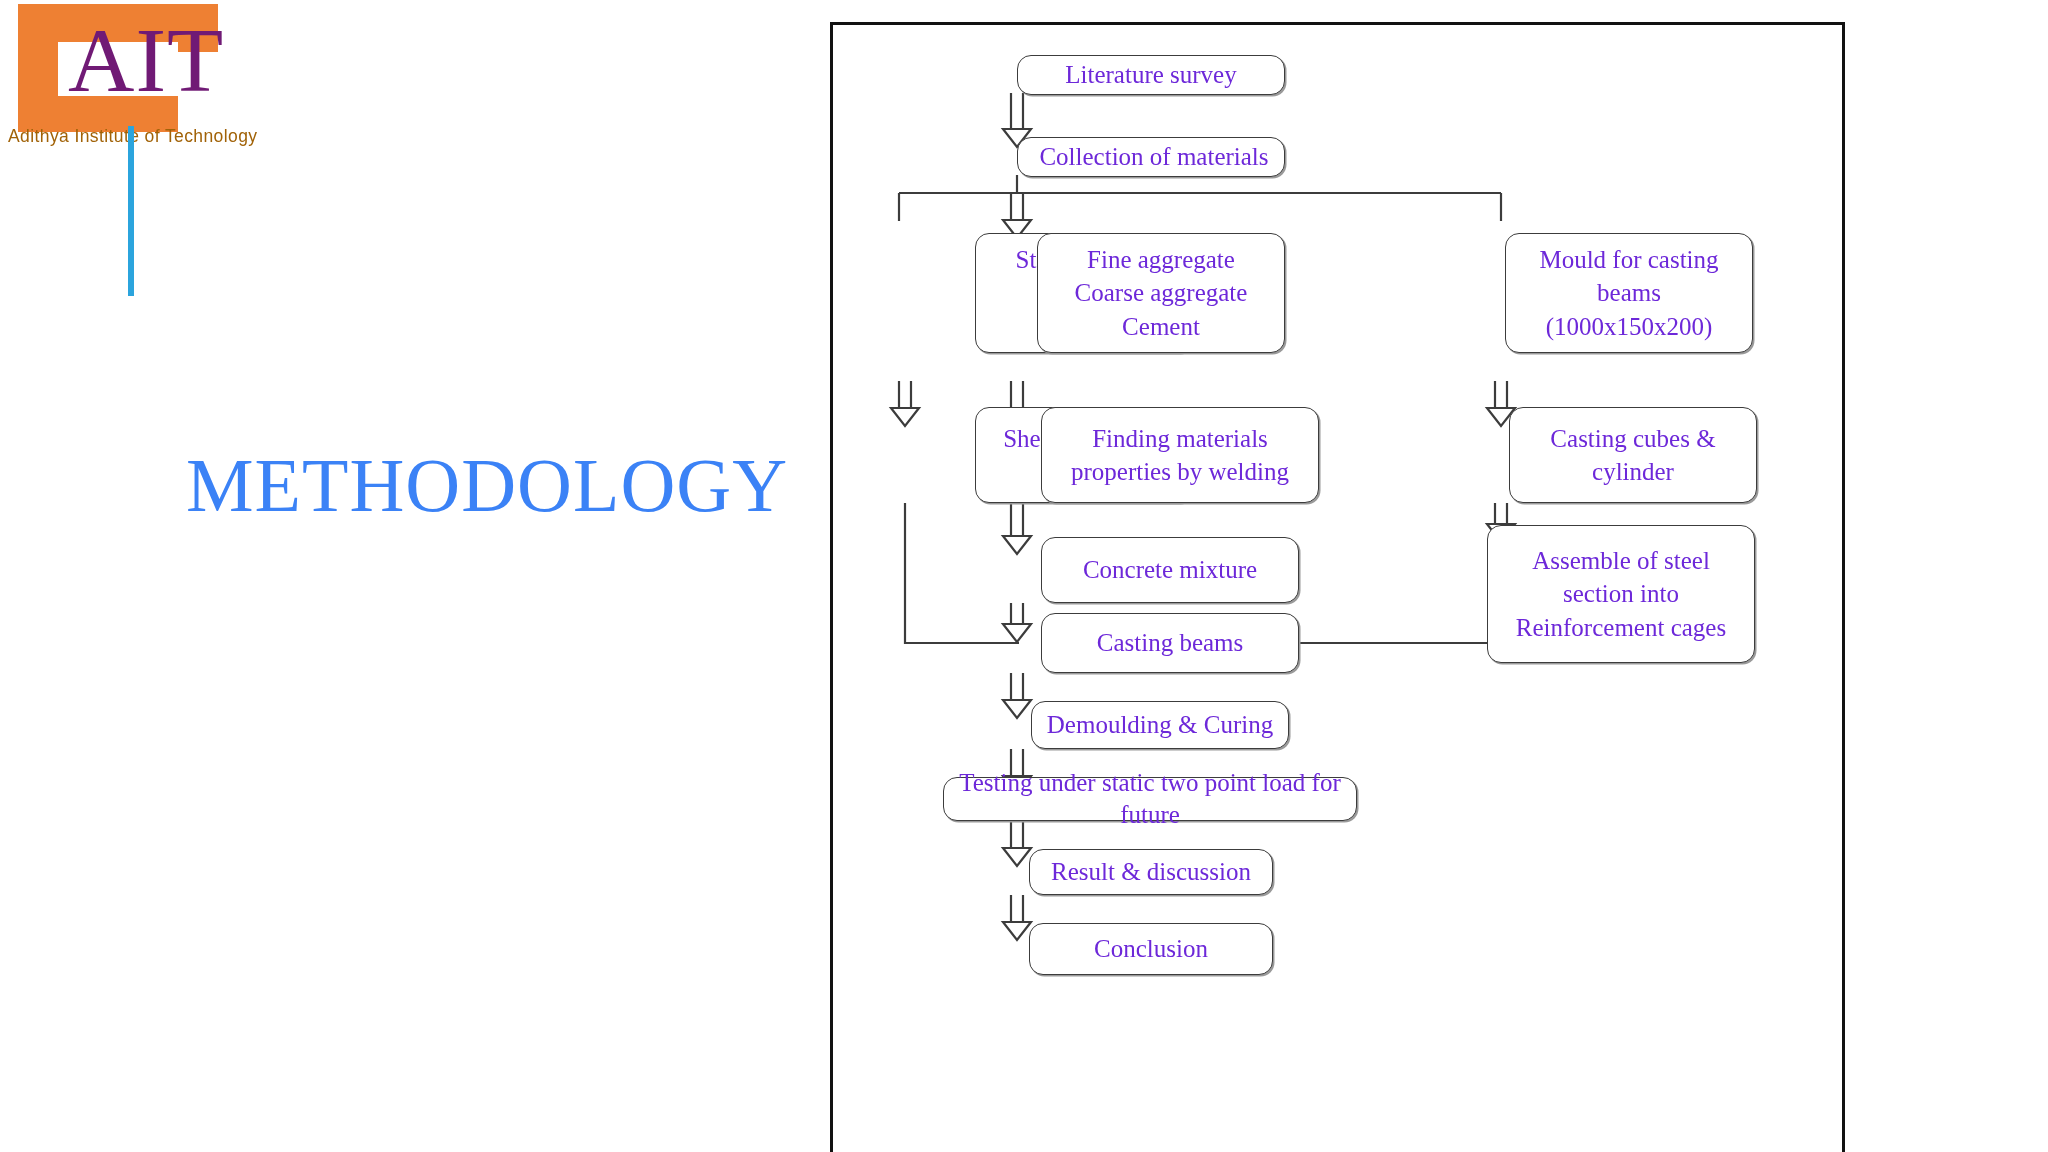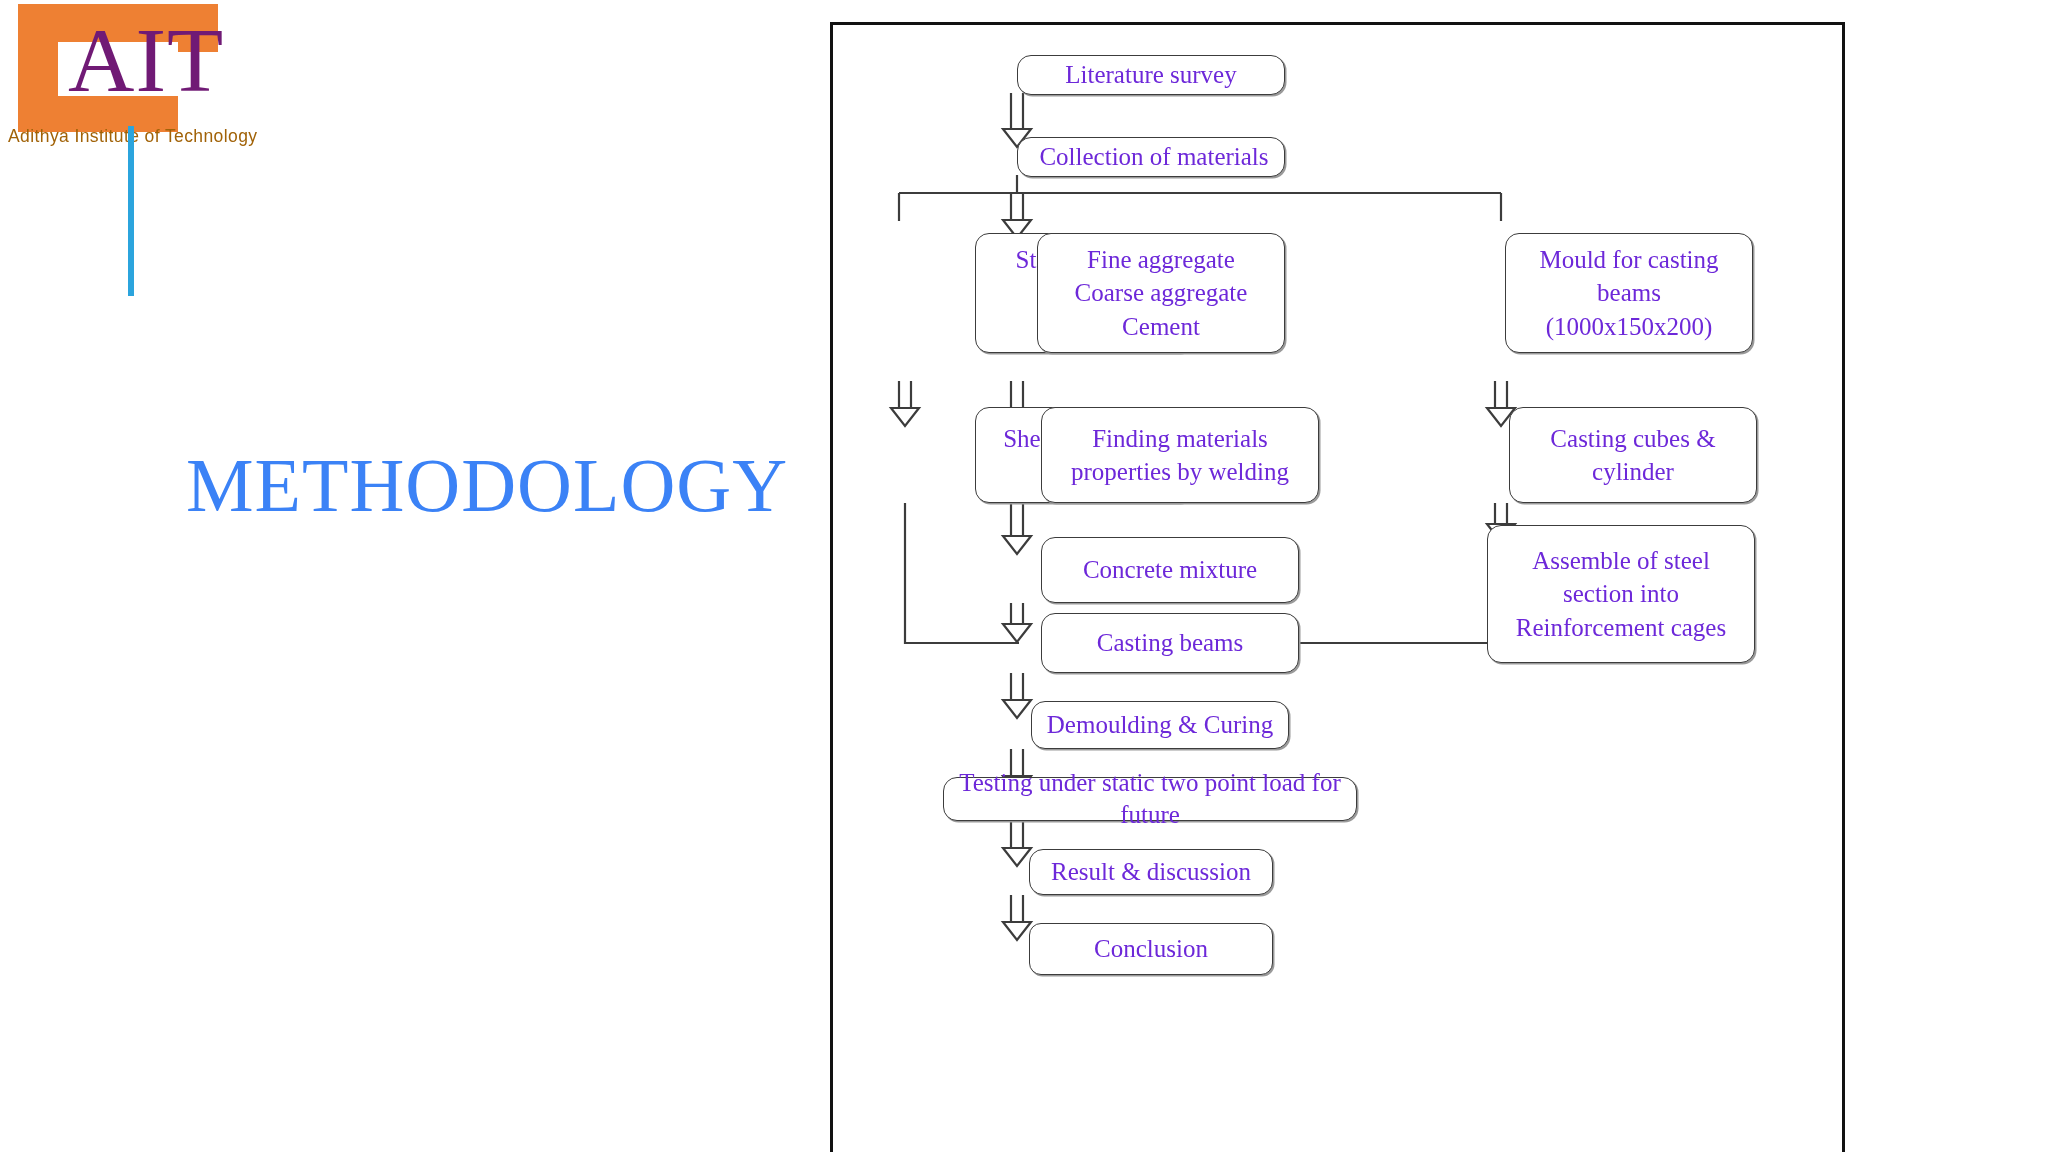--- a/index.html
+++ b/index.html
@@ -222,14 +222,14 @@
 Reinforcement cages</div>
 
   <div class="node" style="left: 208px; top: 588px; width: 258px; height: 60px;">Casting beams</div>
 
   <div class="node" style="left: 198px; top: 676px; width: 258px; height: 48px;">Demoulding &amp; Curing</div>
 
   <div class="node" style="left: 110px; top: 752px; width: 414px; height: 44px;">Testing under static two point load for future</div>
 
   <div class="node" style="left: 196px; top: 824px; width: 244px; height: 46px;">Result &amp; discussion</div>
 
-  <div class="node" style="left: 196px; top: 898px; width: 244px; height: 52px; border-radius: 12px;">Conclusion</div>
+  <div class="node" style="left: 196px; top: 898px; width: 244px; height: 52px;">Conclusion</div>
 </div>
 
 </body></html>

